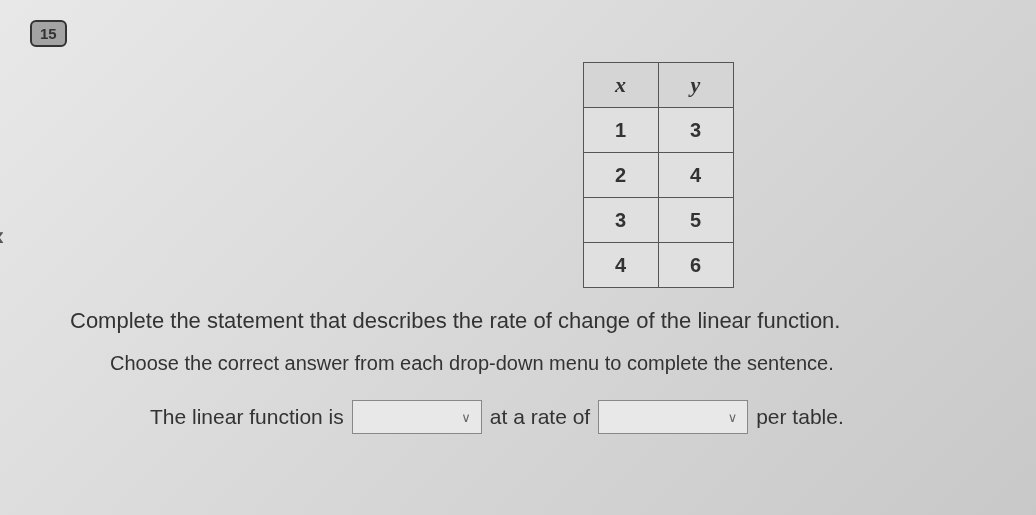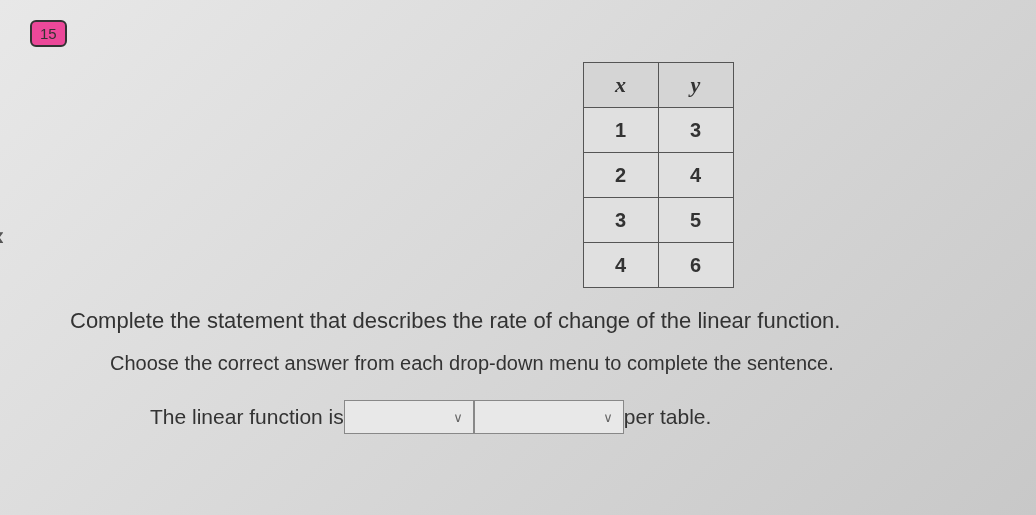--- a/index.html
+++ b/index.html
@@ -17,25 +17,25 @@
       position: relative;
       overflow: hidden;
     }
     .question-header {
       display: flex;
       align-items: center;
       gap: 15px;
       margin-bottom: 15px;
     }
     .question-number {
-      background: #ec4899;
+      background: #a3a3a3;
       border: 2px solid #333;
       border-radius: 6px;
       padding: 3px 8px;
-      font-weight: normal;
+      font-weight: bold;
       font-size: 15px;
       color: #333;
     }
     .question-text {
       font-size: 24px;
       color: #333;
       font-weight: 500;
     }
     .table-container {
       display: flex;
@@ -69,20 +69,21 @@
       margin: 18px 0 18px 40px;
     }
     .sub-instruction {
       font-size: 20px;
       color: #333;
       margin: 0 0 25px 80px;
     }
     .answer-row {
       display: flex;
       align-items: center;
+      gap: 8px;
       margin-left: 120px;
       font-size: 21px;
       color: #333;
     }
     .dropdown {
       display: inline-flex;
       align-items: center;
       justify-content: flex-end;
       background: #e8e8e8;
       border: 1px solid #888;
@@ -147,17 +148,18 @@
 
 <div class="instruction-text">Complete the statement that describes the rate of change of the linear function.</div>
 
 <div class="sub-instruction">Choose the correct answer from each drop-down menu to complete the sentence.</div>
 
 <div class="answer-row">
   <span>The linear function is</span>
   <div class="dropdown">
     <span class="chevron">∨</span>
   </div>
+  <span>at a rate of</span>
   <div class="dropdown wide">
     <span class="chevron">∨</span>
   </div>
   <span>per table.</span>
 </div>
 
 </body></html>

